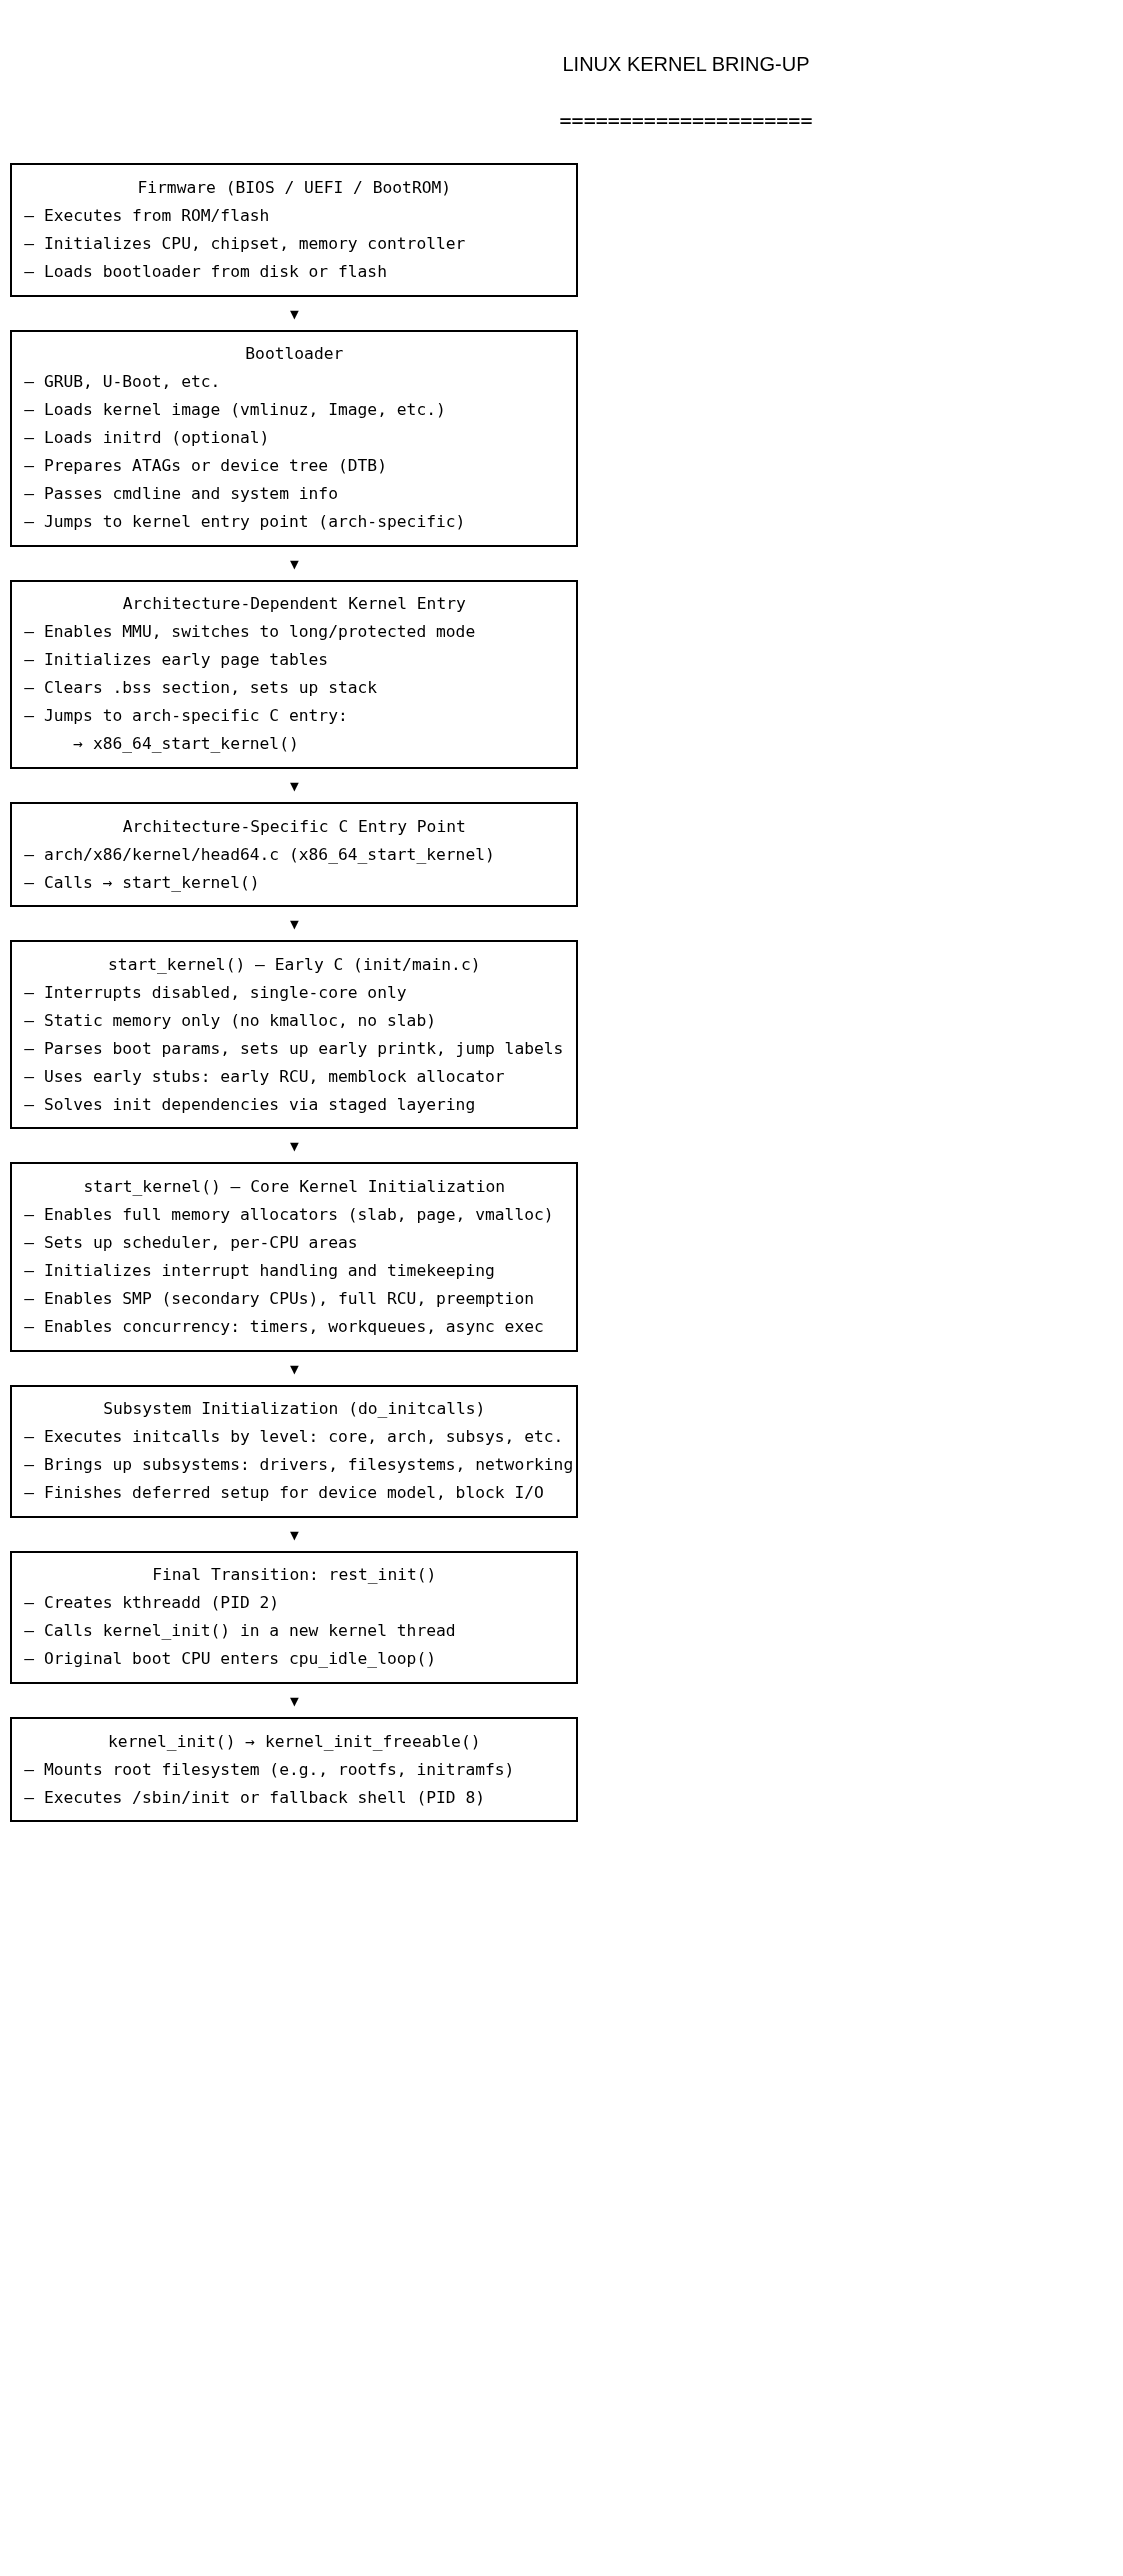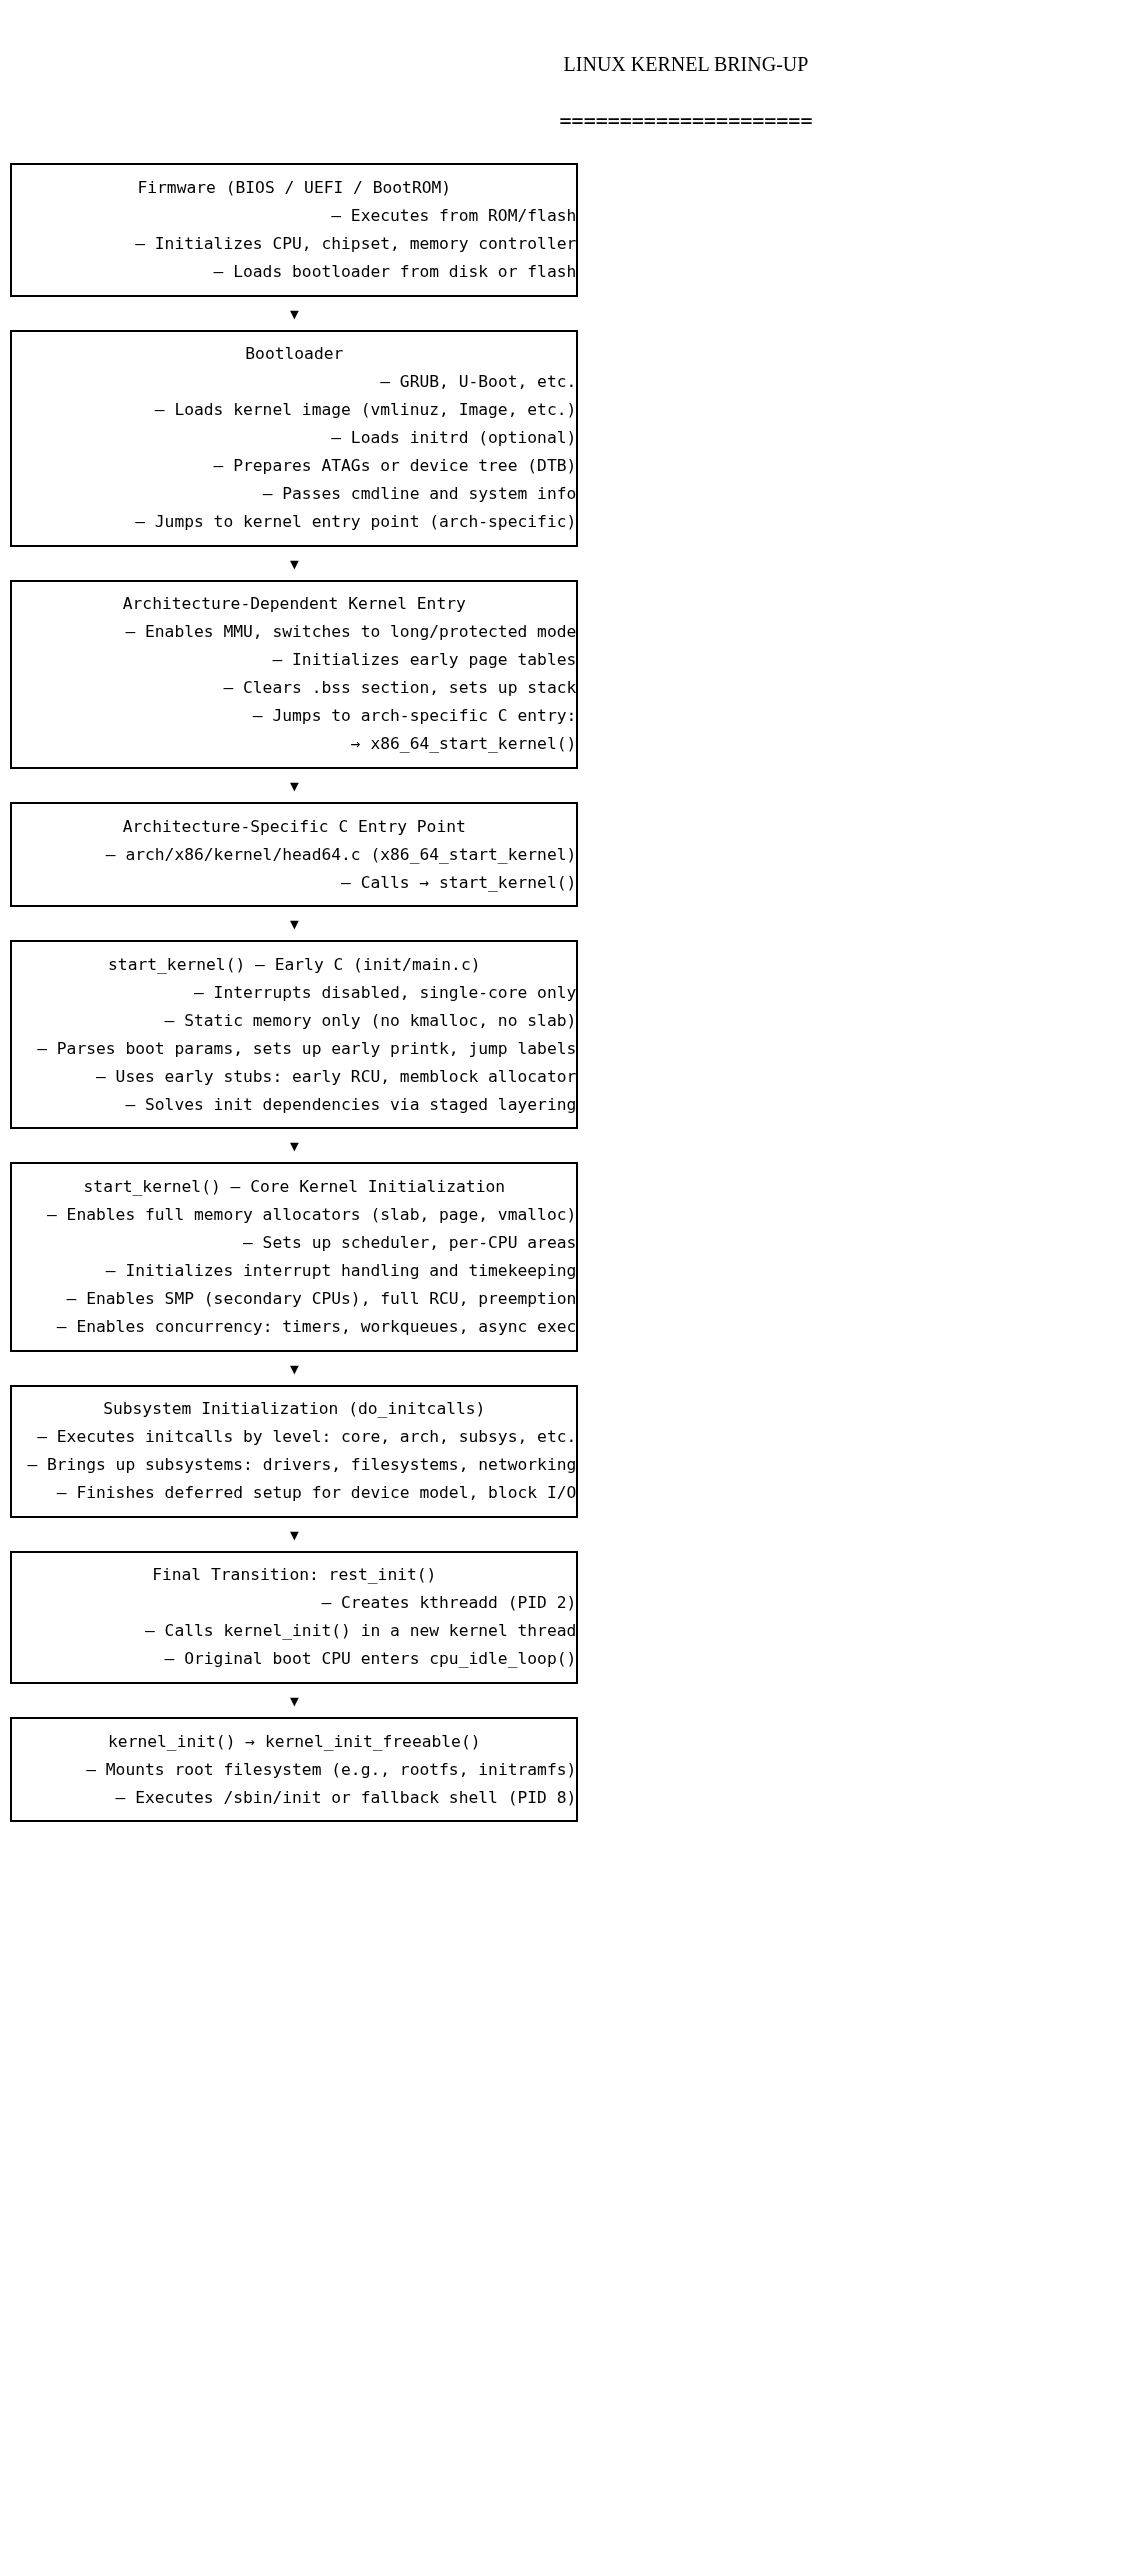--- a/index.html
+++ b/index.html
@@ -24,21 +24,21 @@
   }
 
   
   .title-block {
     width: 1124px;
     padding-top: 19px;
     text-align: center;
     white-space: pre;
   }
   .title-line {
-    font-family: Liberation Serif, serif;
+    font-family: Liberation Sans, sans-serif;
     font-size: 20px;
     line-height: 26px;
     letter-spacing: 0px;
     font-weight: 400;
     display: block;
     text-align: center;
     padding-left: 248px;   
     box-sizing: border-box;
   }
   .title-rule {
@@ -86,21 +86,20 @@
     display: block;
     padding: 0 0 0 12px;
     box-sizing: border-box;
   }
   .node-line {
     display: block;
     white-space: pre;
     font-size: 16.3px;
     line-height: 28px;
     font-family: "DejaVu Sans Mono", "Liberation Mono", monospace;
-    text-align: right;
   }
 
   .connector {
     width: 568px;
     text-align: center;
     font-size: 14.6px;
     line-height: 33px;
     height: 33px;
     font-family: "DejaVu Sans Mono", "Liberation Mono", monospace;
     user-select: none;

